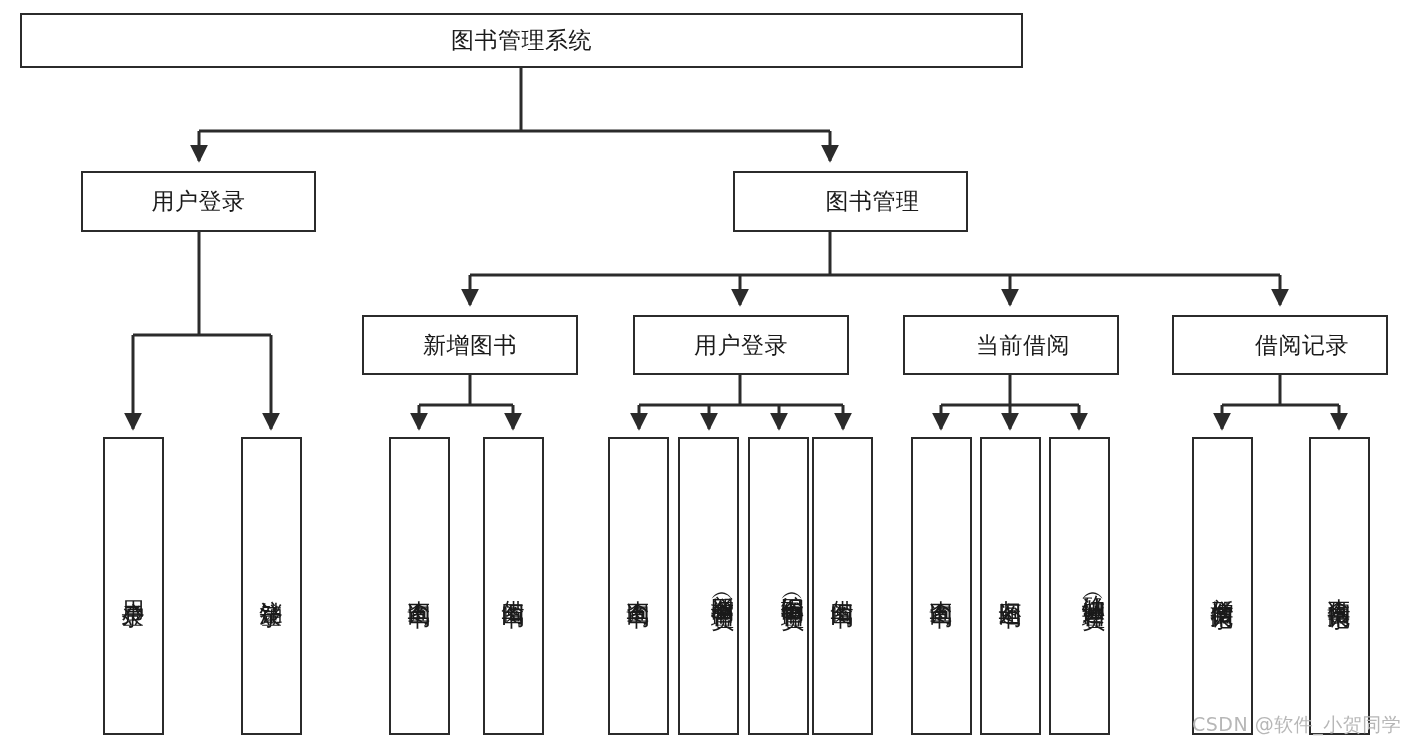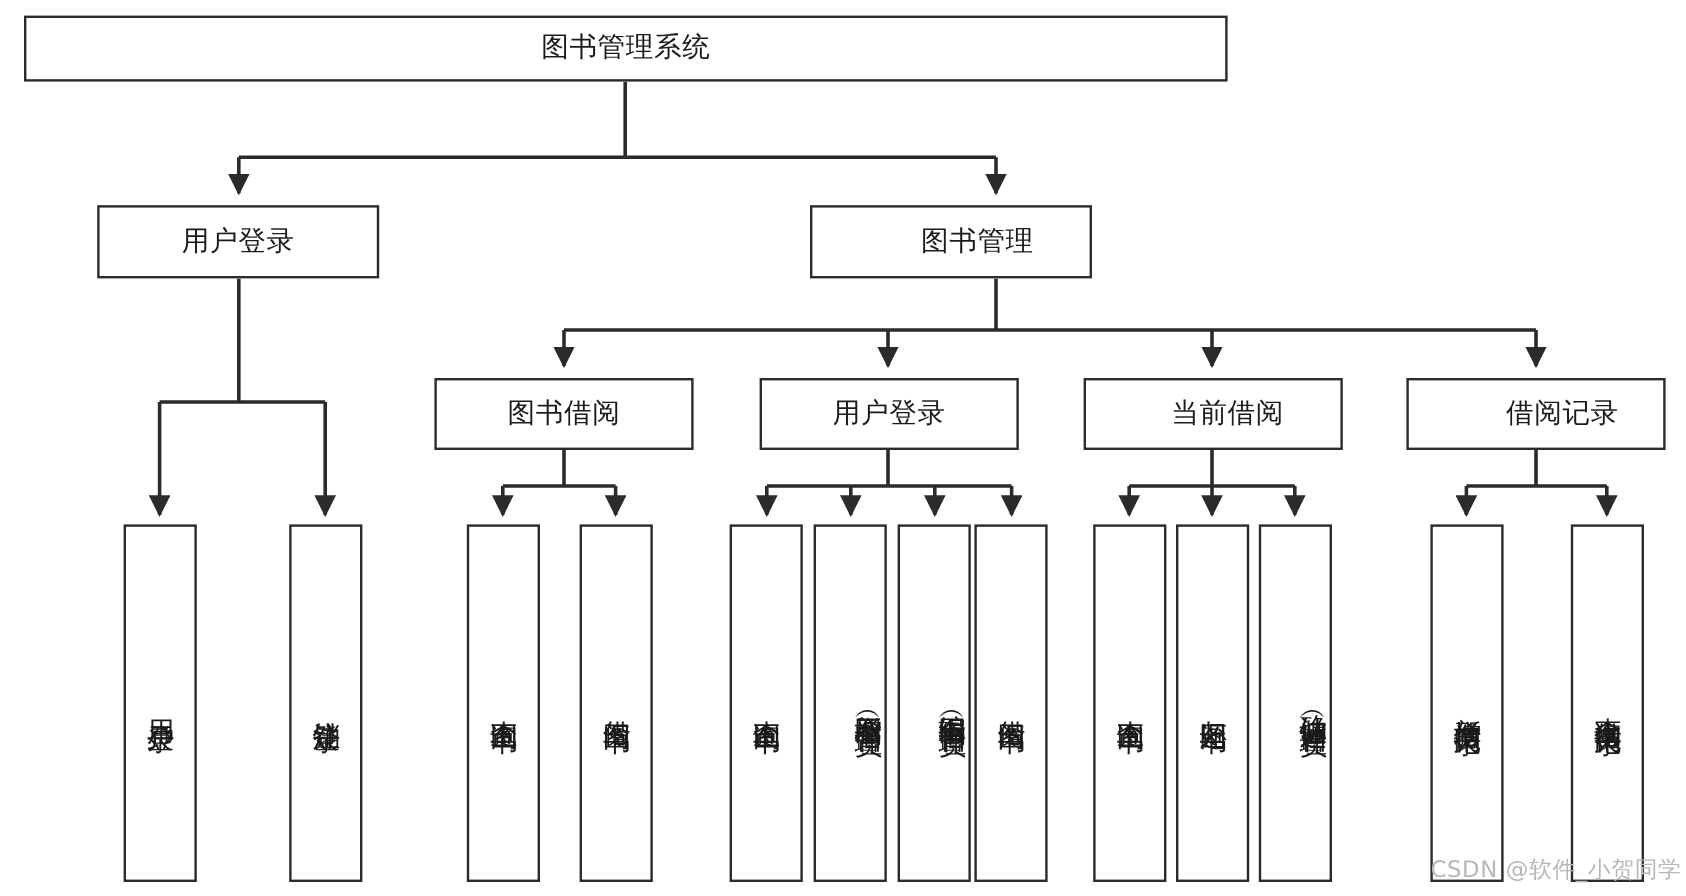--- a/index.html
+++ b/index.html
@@ -125,26 +125,26 @@
     </g>
   </svg>
 
   <div class="node node-h" style="left:20px; top:13px; width:1003px; height:55px;">
     <span>图书管理系统</span>
   </div>
 
   <div class="node node-h" style="left:81px; top:171px; width:235px; height:61px;">
     <span>用户登录</span>
   </div>
-  <div class="node node-h" style="left:675px; top:171px; width:235px; height:61px;padding-left:44px;">
+  <div class="node node-h" style="left:733px; top:171px; width:235px; height:61px;padding-left:44px;">
     <span>图书管理</span>
   </div>
 
   <div class="node node-h" style="left:362px; top:315px; width:216px; height:60px;">
-    <span>图书借阅</span>
+    <span>新增图书</span>
   </div>
   <div class="node node-h" style="left:633px; top:315px; width:216px; height:60px;">
     <span>用户登录</span>
   </div>
   <div class="node node-h" style="left:903px; top:315px; width:216px; height:60px;padding-left:24px;">
     <span>当前借阅</span>
   </div>
   <div class="node node-h" style="left:1172px; top:315px; width:216px; height:60px;padding-left:44px;">
     <span>借阅记录</span>
   </div>

